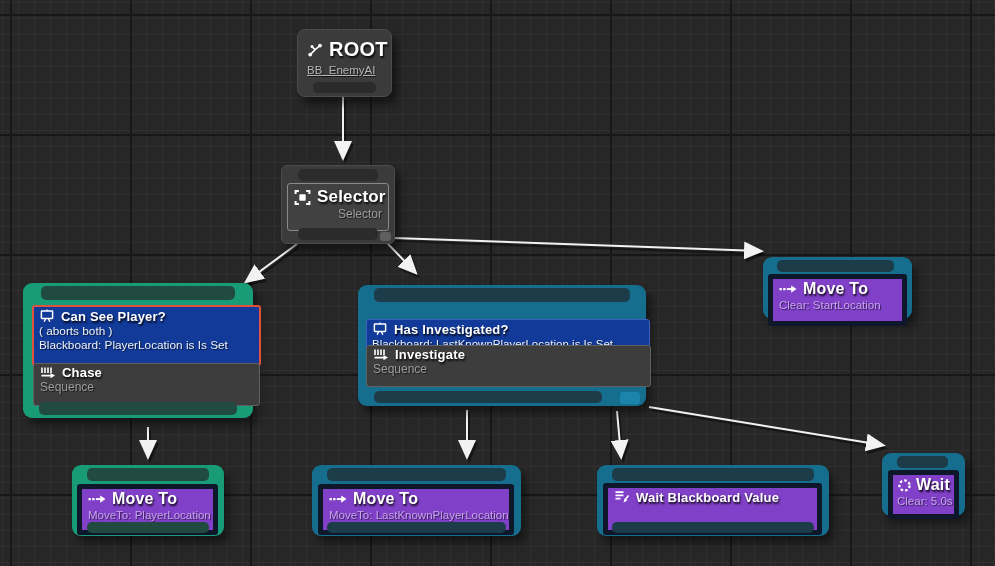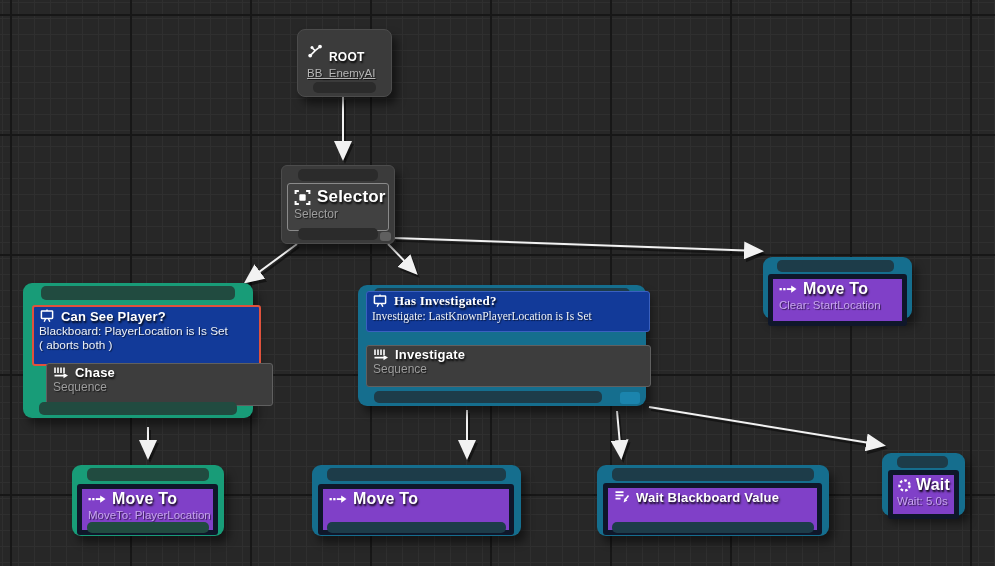--- a/index.html
+++ b/index.html
@@ -80,30 +80,30 @@
   <div class="gnode" style="left:297px;top:29px;width:93px;height:66px;">
     <div class="trow" style="margin:8px 0 0 9px;">
       <span class="icon">
         <svg width="16" height="16" viewBox="0 0 16 16">
             <circle cx="3.2" cy="12.6" r="1.9" fill="#fff"></circle>
             <circle cx="13" cy="3.6" r="1.9" fill="#fff"></circle>
             <circle cx="5" cy="4.4" r="1.5" fill="#fff"></circle>
             <path d="M4.2 11.6 L8.2 7.6 M8.2 7.6 L5.6 5.4 M8.2 7.6 L11.8 4.6" stroke="#fff" stroke-width="1.5" fill="none"></path>
           </svg>
       </span>
-      <span class="ttl" style="font-size:12px;margin-top:12px;">ROOT</span>
+      <span class="ttl" style="font-size:20px;">ROOT</span>
     </div>
     <div class="sub dim" style="margin:2px 0 0 9px;">BB_EnemyAI</div>
     <div class="pinbar" style="left:15px;right:15px;bottom:3px;height:11px;"></div>
   </div>
 
   <div class="gnode" style="left:281px;top:165px;width:112px;height:77px;border-radius:6px;">
     <div class="badge" style="right:-10px;top:-4px;">0</div>
     <div class="pinbar" style="top:3px;left:16px;right:16px;height:12px;"></div>
-    <div class="innerbox" style="left:5px;right:5px;top:17px;height:44px;">
+    <div class="innerbox" style="left:5px;right:5px;top:17px;height:44px;text-align:right;">
       <div class="trow" style="margin-top:2px;">
         <span class="icon">
           <svg width="17" height="17" viewBox="0 0 16 16">
               <path d="M1.5 4.6 V1.8 H4.6 M11.4 1.8 H14.5 V4.6 M14.5 11.4 V14.2 H11.4 M4.6 14.2 H1.5 V11.4" stroke="#fff" stroke-width="1.9" fill="none"></path>
               <rect x="5" y="5" width="6" height="6" rx="1" fill="#fff"></rect>
             </svg>
         </span>
         <span class="ttl big">Selector</span>
       </div>
       <div class="sub">Selector</div>
@@ -119,54 +119,54 @@
     <div class="decor selected" style="left:9px;top:22px;width:215px;height:55px;">
       <div class="trow">
         <span class="icon">
           <svg width="16" height="16" viewBox="0 0 16 16">
               <rect x="2.4" y="3" width="11.2" height="7.4" rx="0.6" stroke="#fff" stroke-width="1.5" fill="none"></rect>
               <path d="M8 1.4 V3 M5.2 13.8 L6.6 10.4 M10.8 13.8 L9.4 10.4" stroke="#fff" stroke-width="1.4" fill="none"></path>
             </svg>
         </span>
         <span class="ttl">Can See Player?</span>
       </div>
+      <div class="sub white">( aborts both )</div>
       <div class="sub white">Blackboard: PlayerLocation is Is Set</div>
-      <div class="sub white">( aborts both )</div>
-    </div>
-    <div class="task" style="left:10px;top:80px;width:213px;height:39px;margin-left:13px;">
+    </div>
+    <div class="task" style="left:10px;top:80px;width:213px;height:39px;">
       <div class="trow">
         <span class="icon">
           <svg width="16" height="15" viewBox="0 0 16 15">
               <path d="M2 2.5 V8 M5 2.5 V8 M8 2.5 V8 M11 2.5 V8" stroke="#fff" stroke-width="1.6"></path>
               <path d="M1.5 10.6 H11.5" stroke="#fff" stroke-width="1.6"></path>
               <path d="M10.5 8 L15 10.6 L10.5 13.2 Z" fill="#fff"></path>
             </svg>
         </span>
         <span class="ttl">Chase</span>
       </div>
       <div class="sub">Sequence</div>
     </div>
     <div class="pinbar" style="bottom:3px;left:16px;right:16px;height:13px;"></div>
   </div>
 
   <div class="frame blue" style="left:358px;top:285px;width:288px;height:121px;">
     <div class="badge" style="right:-7px;top:0px;">4</div>
     <div class="badge" style="right:-8px;top:40px;">5</div>
     <div class="pinbar" style="top:3px;left:16px;right:16px;height:14px;"></div>
-    <div class="decor" style="left:8px;top:6px;width:272px;height:37px;font-family:Liberation Serif, serif;">
+    <div class="decor" style="left:8px;top:34px;width:272px;height:37px;">
       <div class="trow">
         <span class="icon">
           <svg width="16" height="16" viewBox="0 0 16 16">
               <rect x="2.4" y="3" width="11.2" height="7.4" rx="0.6" stroke="#fff" stroke-width="1.5" fill="none"></rect>
               <path d="M8 1.4 V3 M5.2 13.8 L6.6 10.4 M10.8 13.8 L9.4 10.4" stroke="#fff" stroke-width="1.4" fill="none"></path>
             </svg>
         </span>
         <span class="ttl">Has Investigated?</span>
       </div>
-      <div class="sub white" style="font-size:11.5px;">Investigate: LastKnownPlayerLocation is Is Set</div>
+      <div class="sub white" style="font-size:11.5px;">Blackboard: LastKnownPlayerLocation is Is Set</div>
     </div>
     <div class="task" style="left:8px;top:60px;width:271px;height:38px;">
       <div class="trow">
         <span class="icon">
           <svg width="16" height="15" viewBox="0 0 16 15">
               <path d="M2 2.5 V8 M5 2.5 V8 M8 2.5 V8 M11 2.5 V8" stroke="#fff" stroke-width="1.6"></path>
               <path d="M1.5 10.6 H11.5" stroke="#fff" stroke-width="1.6"></path>
               <path d="M10.5 8 L15 10.6 L10.5 13.2 Z" fill="#fff"></path>
             </svg>
         </span>
@@ -225,20 +225,21 @@
         <span class="icon">
           <svg width="18" height="12" viewBox="0 0 18 12">
               <rect x="0.5" y="5" width="2.3" height="2.3" fill="#fff"></rect>
               <rect x="4.2" y="5" width="2.3" height="2.3" fill="#fff"></rect>
               <path d="M7.8 6.1 H13" stroke="#fff" stroke-width="1.9"></path>
               <path d="M12.2 2.4 L17.5 6.1 L12.2 9.8 Z" fill="#fff"></path>
             </svg>
         </span>
         <span class="ttl" style="font-size:16px;">Move To</span>
       </div>
+      <div class="sub lav">MoveTo: LastKnownPlayerLocation</div>
     </div>
     <div class="pinbar" style="bottom:3px;left:15px;right:15px;height:11px;"></div>
   </div>
 
   <div class="frame blue" style="left:597px;top:465px;width:232px;height:71px;">
     <div class="badge" style="right:-9px;top:-3px;">7</div>
     <div class="pinbar" style="top:3px;left:15px;right:15px;height:13px;"></div>
     <div class="task purple" style="left:6px;top:18px;right:7px;height:40px;">
       <div class="trow">
         <span class="icon">
@@ -259,17 +260,17 @@
     <div class="pinbar" style="top:3px;left:15px;right:17px;height:12px;"></div>
     <div class="task purple" style="left:6px;top:17px;right:6px;height:37px;padding:1px 4px;">
       <div class="trow" style="gap:4px;align-items:center;">
         <span class="icon">
           <svg width="15" height="15" viewBox="0 0 16 16">
               <circle cx="8" cy="8" r="5.4" fill="none" stroke="#fff" stroke-width="2.5" stroke-dasharray="2.7 2.2"></circle>
             </svg>
         </span>
         <span class="ttl" style="font-size:16px;">Wait</span>
       </div>
-      <div class="sub lav">Wait: 5.0s</div>
+      <div class="sub lav">Clear: 5.0s</div>
     </div>
   </div>
 
 </div>
 
 </body></html>

